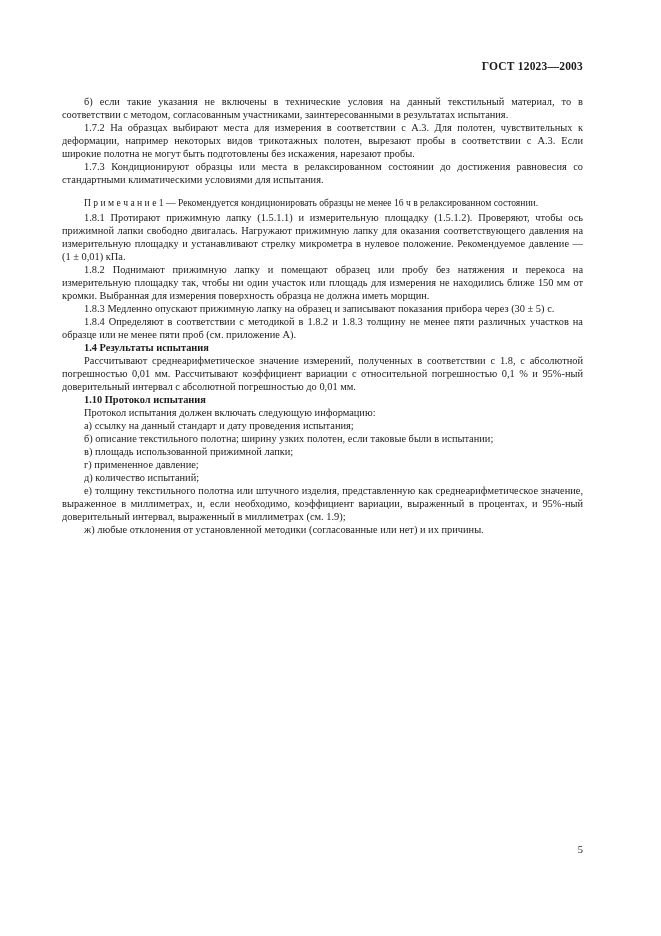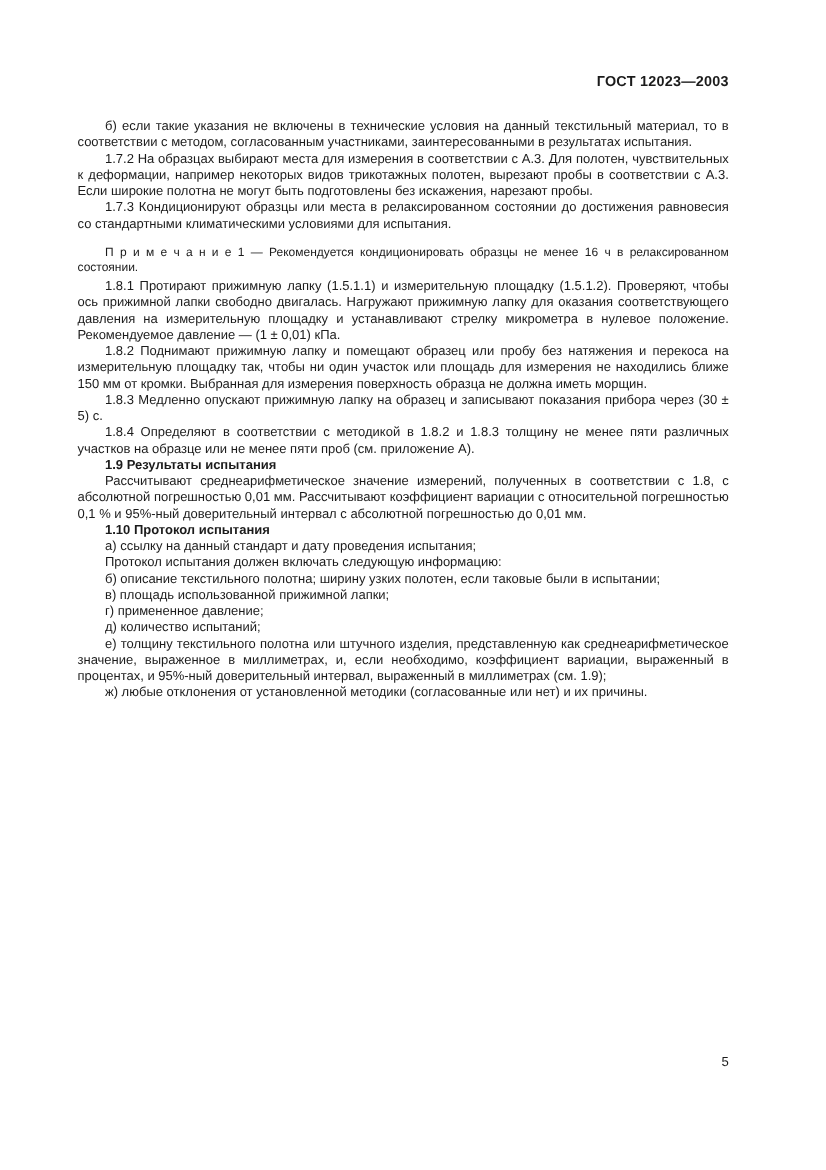--- a/index.html
+++ b/index.html
@@ -5,21 +5,21 @@
   html, body {
     margin: 0;
     padding: 0;
     background: #ffffff;
   }
   .page {
     position: relative;
     width: 661px;
     height: 936px;
     background: #ffffff;
-    font-family: Liberation Sans, sans-serif;
+    font-family: Liberation Serif, serif;
     color: #1b1b1b;
     overflow: hidden;
   }
   .doc-header {
     position: absolute;
     top: 60px;
     left: 62px;
     width: 521px;
     text-align: right;
     font-weight: bold;
@@ -68,25 +68,25 @@
 
   <div class="doc-body">
       <p class="para body">б)  если такие указания не включены в технические условия на данный текстильный материал, то в соответствии с методом, согласованным участниками, заинтересованными в результатах испытания.</p>
       <p class="para body">1.7.2  На образцах выбирают места для измерения в соответствии с А.3. Для полотен, чувствительных к деформации, например некоторых видов трикотажных полотен, вырезают пробы в соответствии с А.3. Если широкие полотна не могут быть подготовлены без искажения, нарезают пробы.</p>
       <p class="para body">1.7.3  Кондиционируют образцы или места в релаксированном состоянии до достижения равновесия со стандартными климатическими условиями для испытания.</p>
       <p class="para note">П р и м е ч а н и е 1 — Рекомендуется кондиционировать образцы не менее 16 ч в релаксированном состоянии.</p>
       <p class="para body">1.8.1  Протирают прижимную лапку (1.5.1.1) и измерительную площадку (1.5.1.2). Проверяют, чтобы ось прижимной лапки свободно двигалась. Нагружают прижимную лапку для оказания соответствующего давления на измерительную площадку и устанавливают стрелку микрометра в нулевое положение. Рекомендуемое давление — (1 ± 0,01) кПа.</p>
       <p class="para body">1.8.2  Поднимают прижимную лапку и помещают образец или пробу без натяжения и перекоса на измерительную площадку так, чтобы ни один участок или площадь для измерения не находились ближе 150 мм от кромки. Выбранная для измерения поверхность образца не должна иметь морщин.</p>
       <p class="para body">1.8.3  Медленно опускают прижимную лапку на образец и записывают показания прибора через (30 ± 5) с.</p>
       <p class="para body">1.8.4  Определяют в соответствии с методикой в 1.8.2 и 1.8.3 толщину не менее пяти различных участков на образце или не менее пяти проб (см. приложение А).</p>
-      <p class="para heading">1.9  Результаты испытания</p>
+      <p class="para heading">1.4  Результаты испытания</p>
       <p class="para body">Рассчитывают среднеарифметическое значение измерений, полученных в соответствии с 1.8, с абсолютной погрешностью 0,01 мм. Рассчитывают коэффициент вариации с относительной погрешностью 0,1 % и 95%-ный доверительный интервал с абсолютной погрешностью до 0,01 мм.</p>
       <p class="para heading">1.10  Протокол испытания</p>
+      <p class="para body">Протокол испытания должен включать следующую информацию:</p>
       <p class="para list">а)  ссылку на данный стандарт и дату проведения испытания;</p>
-      <p class="para body">Протокол испытания должен включать следующую информацию:</p>
       <p class="para list">б)  описание текстильного полотна; ширину узких полотен, если таковые были в испытании;</p>
       <p class="para list">в)  площадь использованной прижимной лапки;</p>
       <p class="para list">г)  примененное давление;</p>
       <p class="para list">д)  количество испытаний;</p>
       <p class="para list">е)  толщину текстильного полотна или штучного изделия, представленную как среднеарифметическое значение, выраженное в миллиметрах, и, если необходимо, коэффициент вариации, выраженный в процентах, и 95%-ный доверительный интервал, выраженный в миллиметрах (см. 1.9);</p>
       <p class="para list">ж)  любые отклонения от установленной методики (согласованные или нет) и их причины.</p>
     </div>
 
   <div class="page-number">5</div>
 </div>

